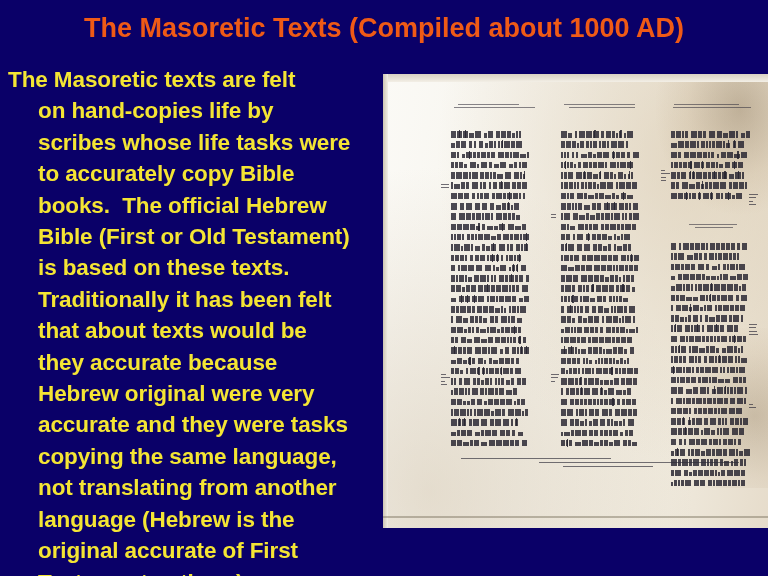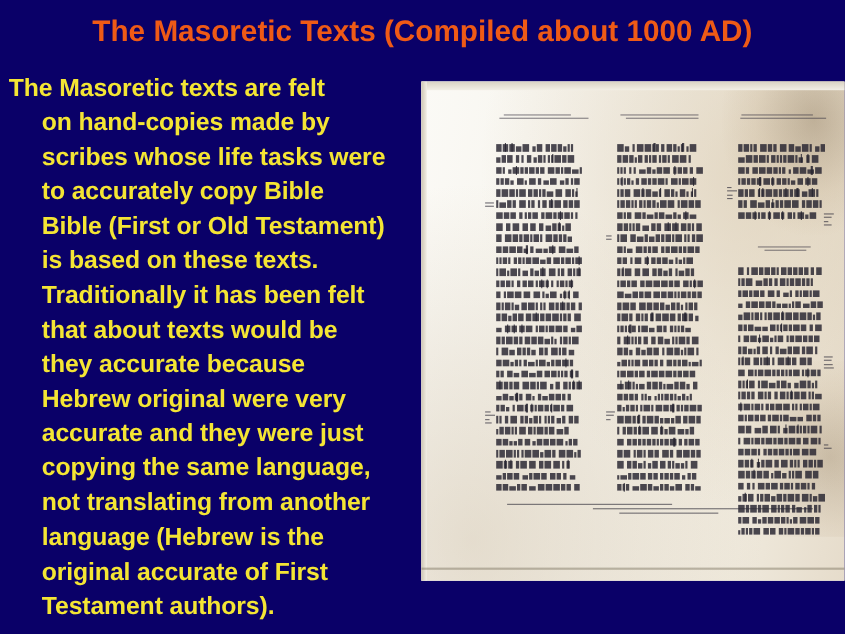--- a/index.html
+++ b/index.html
@@ -180,30 +180,31 @@
 </style>
 </head>
 <body>
 
 <div id="slide">
 
   <div id="title">The Masoretic Texts (Compiled about 1000 AD)</div>
 
   <div id="body-block">
     <div class="body-line">The Masoretic texts are felt</div>
-    <div class="body-line indent">on hand-copies made by</div>
+    <div class="body-line indent">on hand-copies life by</div>
     <div class="body-line indent">scribes whose life tasks were</div>
     <div class="body-line indent">to accurately copy Bible</div>
+    <div class="body-line indent">books.  The official Hebrew</div>
     <div class="body-line indent">Bible (First or Old Testament)</div>
     <div class="body-line indent">is based on these texts.</div>
     <div class="body-line indent">Traditionally it has been felt</div>
     <div class="body-line indent">that about texts would be</div>
     <div class="body-line indent">they accurate because</div>
     <div class="body-line indent">Hebrew original were very</div>
-    <div class="body-line indent">accurate and they were just</div>
+    <div class="body-line indent">accurate and they were tasks</div>
     <div class="body-line indent">copying the same language,</div>
     <div class="body-line indent">not translating from another</div>
     <div class="body-line indent">language (Hebrew is the</div>
     <div class="body-line indent">original accurate of First</div>
     <div class="body-line indent">Testament authors).</div>
   </div>
 
   <div id="manuscript" title="Photograph of a Masoretic Hebrew Bible manuscript page with three columns of text and marginal masorah notes on aged parchment">
     <div id="parchment-base"></div>
     <div id="parchment-stain-tr"></div>

